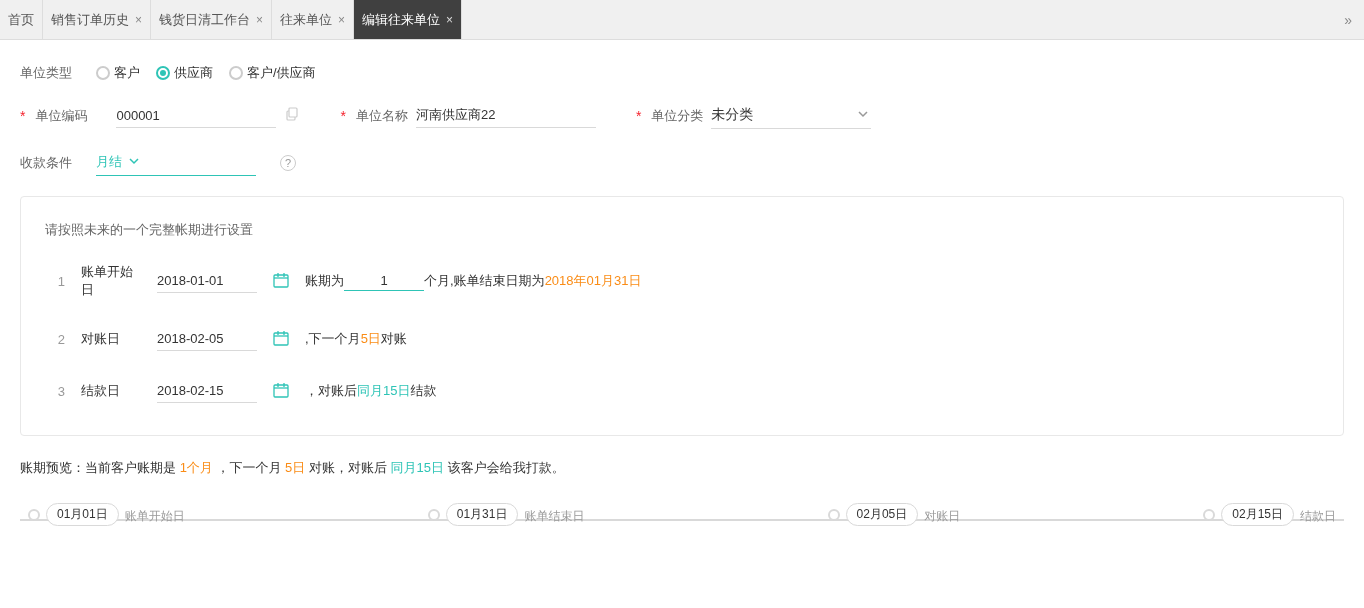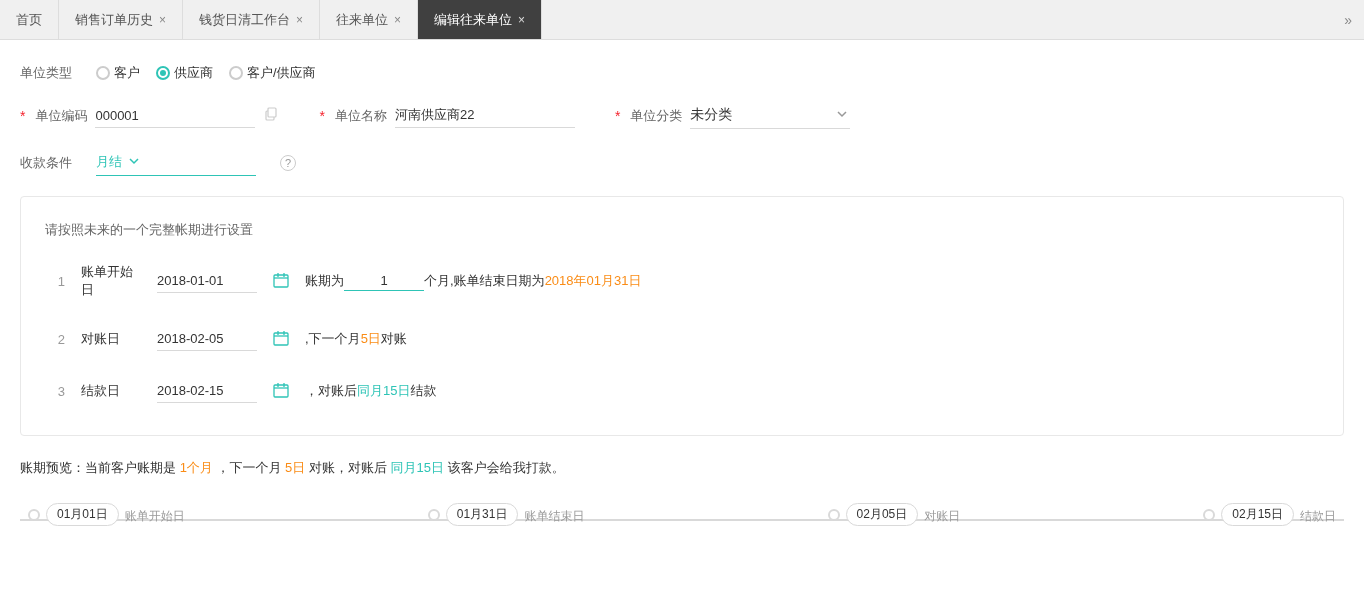--- a/index.html
+++ b/index.html
@@ -9,21 +9,21 @@
     .tabs-bar {
       display: flex;
       align-items: stretch;
       background: #f0f0f0;
       border-bottom: 1px solid #ddd;
       height: 40px;
     }
     .tab-item {
       display: flex;
       align-items: center;
-      padding: 0 16px;
+      padding: 0 8px;
       cursor: pointer;
       font-size: 13px;
       color: #555;
       border-right: 1px solid #ddd;
       gap: 6px;
       background: #f0f0f0;
       white-space: nowrap;
     }
     .tab-item.active {
       background: #404040;
@@ -97,20 +97,21 @@
       height: 6px;
       border-radius: 50%;
       background: #2ec4b6;
     }
 
     
     .form-input-wrap {
       display: flex;
       align-items: center;
       gap: 8px;
+      margin-left: 21px;
     }
     .form-input {
       border: none;
       border-bottom: 1px solid #d9d9d9;
       padding: 4px 0;
       font-size: 13px;
       color: #333;
       outline: none;
       background: transparent;
     }

